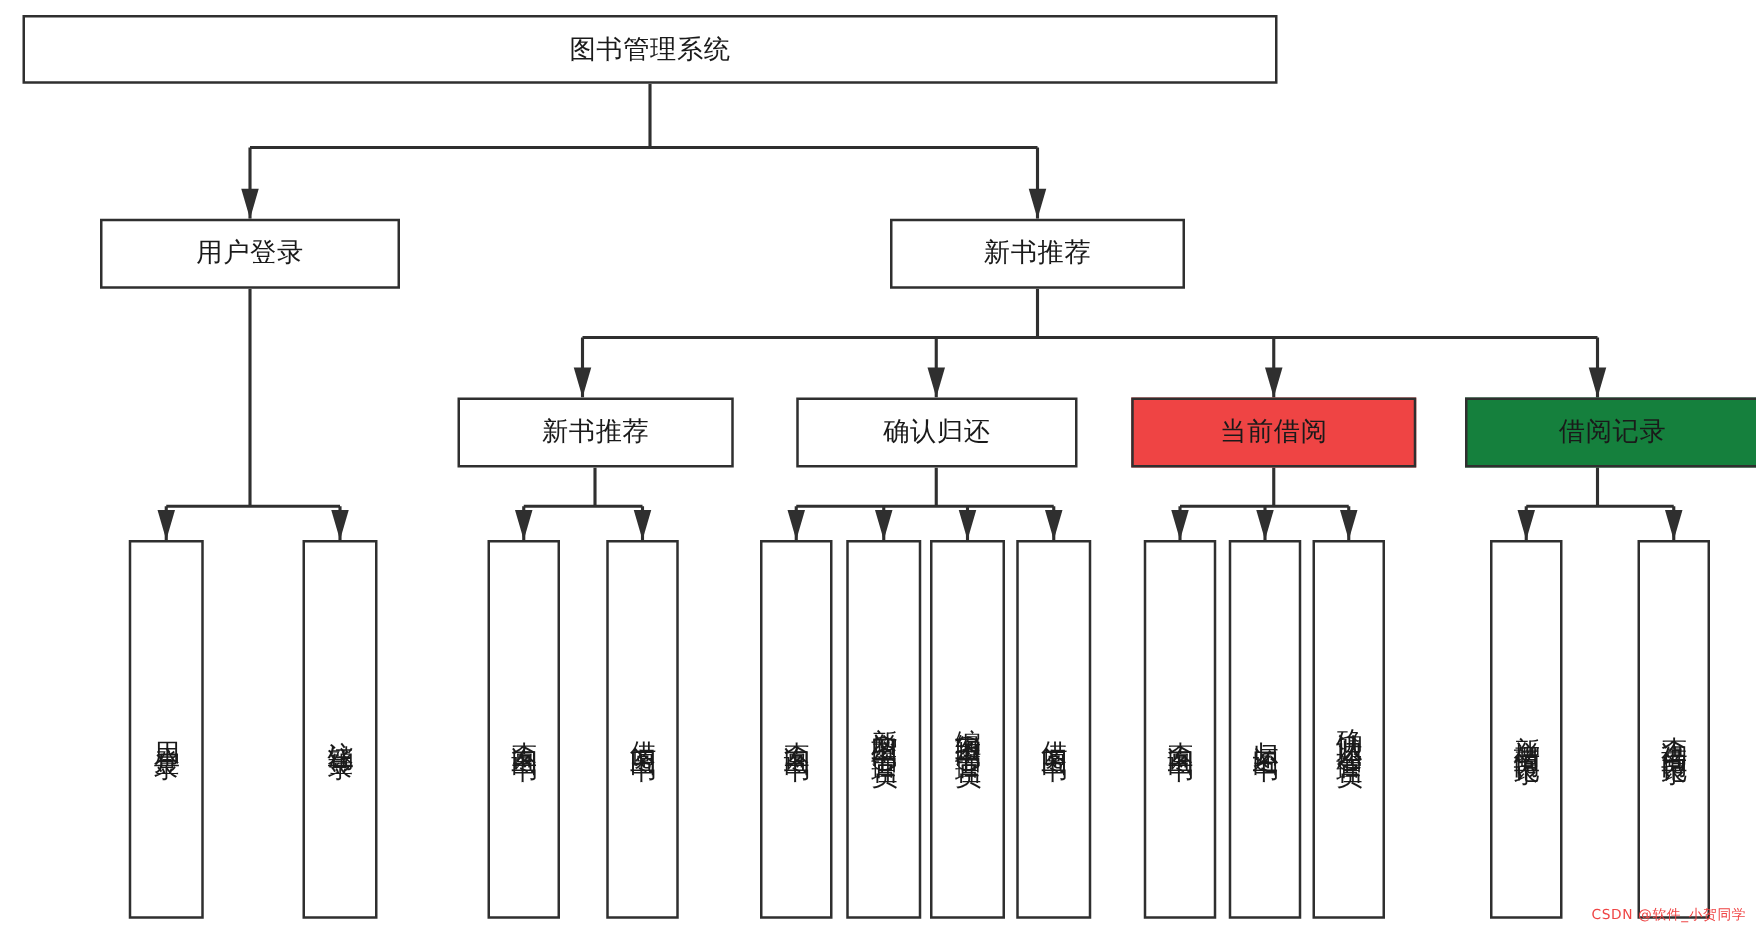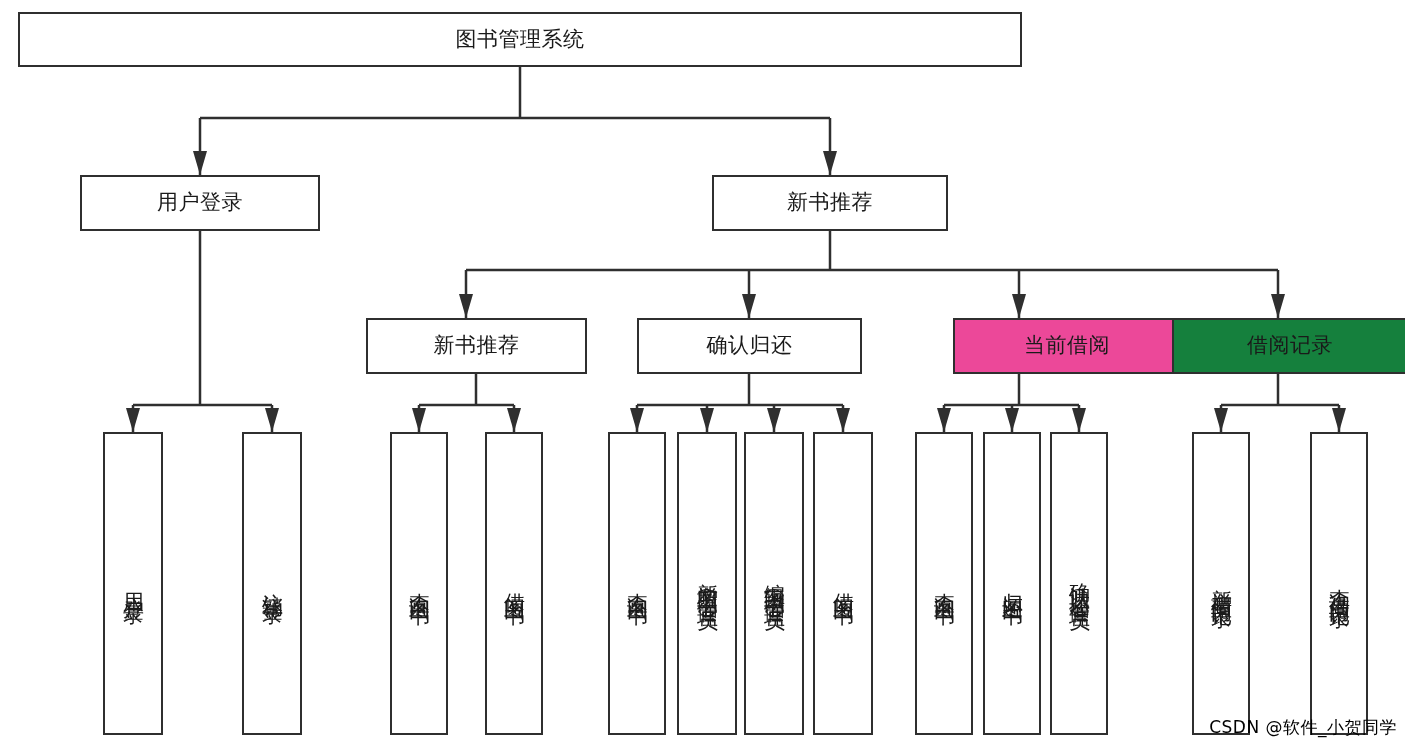--- a/index.html
+++ b/index.html
@@ -51,22 +51,22 @@
     text-orientation: upright;
     letter-spacing: 4px;
     line-height: 1;
     white-space: nowrap;
     display: block;
   }
   .watermark {
     position: absolute;
     right: 8px;
     bottom: 8px;
-    font-size: 17px;
-    color: #000000;
+    font-size: 11px;
+    color: #ef4444;
     letter-spacing: 0.5px;
     white-space: nowrap;
     z-index: 3;
     font-family: "DejaVu Sans", "Liberation Sans", sans-serif;
   }
 </style>
 </head>
 <body>
 
 <div id="canvas">
@@ -135,21 +135,21 @@
       </div>
       <div class="node horizontal" style="left: 712px; top: 175px; width: 236px; height: 56px; border-color: rgb(47, 47, 47); background: rgb(255, 255, 255); color: rgb(26, 26, 26);">
         <span>新书推荐</span>
       </div>
       <div class="node horizontal" style="left: 366px; top: 318px; width: 221px; height: 56px; border-color: rgb(47, 47, 47); background: rgb(255, 255, 255); color: rgb(26, 26, 26); text-align: center;">
         <span>新书推荐</span>
       </div>
       <div class="node horizontal" style="left: 637px; top: 318px; width: 225px; height: 56px; border-color: rgb(47, 47, 47); background: rgb(255, 255, 255); color: rgb(26, 26, 26);">
         <span>确认归还</span>
       </div>
-      <div class="node horizontal" style="left: 953px; top: 318px; width: 228px; height: 56px; border-color: rgb(47, 47, 47); background: #ec4899; color: rgb(26, 26, 26);">
+      <div class="node horizontal" style="left: 905px; top: 318px; width: 228px; height: 56px; border-color: rgb(47, 47, 47); background: #ef4444; color: rgb(26, 26, 26);">
         <span>当前借阅</span>
       </div>
       <div class="node horizontal" style="left: 1172px; top: 318px; width: 236px; height: 56px; border-color: rgb(47, 47, 47); background: #15803d; color: rgb(26, 26, 26);">
         <span>借阅记录</span>
       </div>
       <div class="node vertical" style="left: 103px; top: 432px; width: 60px; height: 303px; border-color: rgb(47, 47, 47); background: rgb(255, 255, 255); color: rgb(26, 26, 26);">
         <span class="vlabel">用户登录</span>
       </div>
       <div class="node vertical" style="left: 242px; top: 432px; width: 60px; height: 303px; border-color: rgb(47, 47, 47); background: rgb(255, 255, 255); color: rgb(26, 26, 26);">
         <span class="vlabel">注销登录</span>

